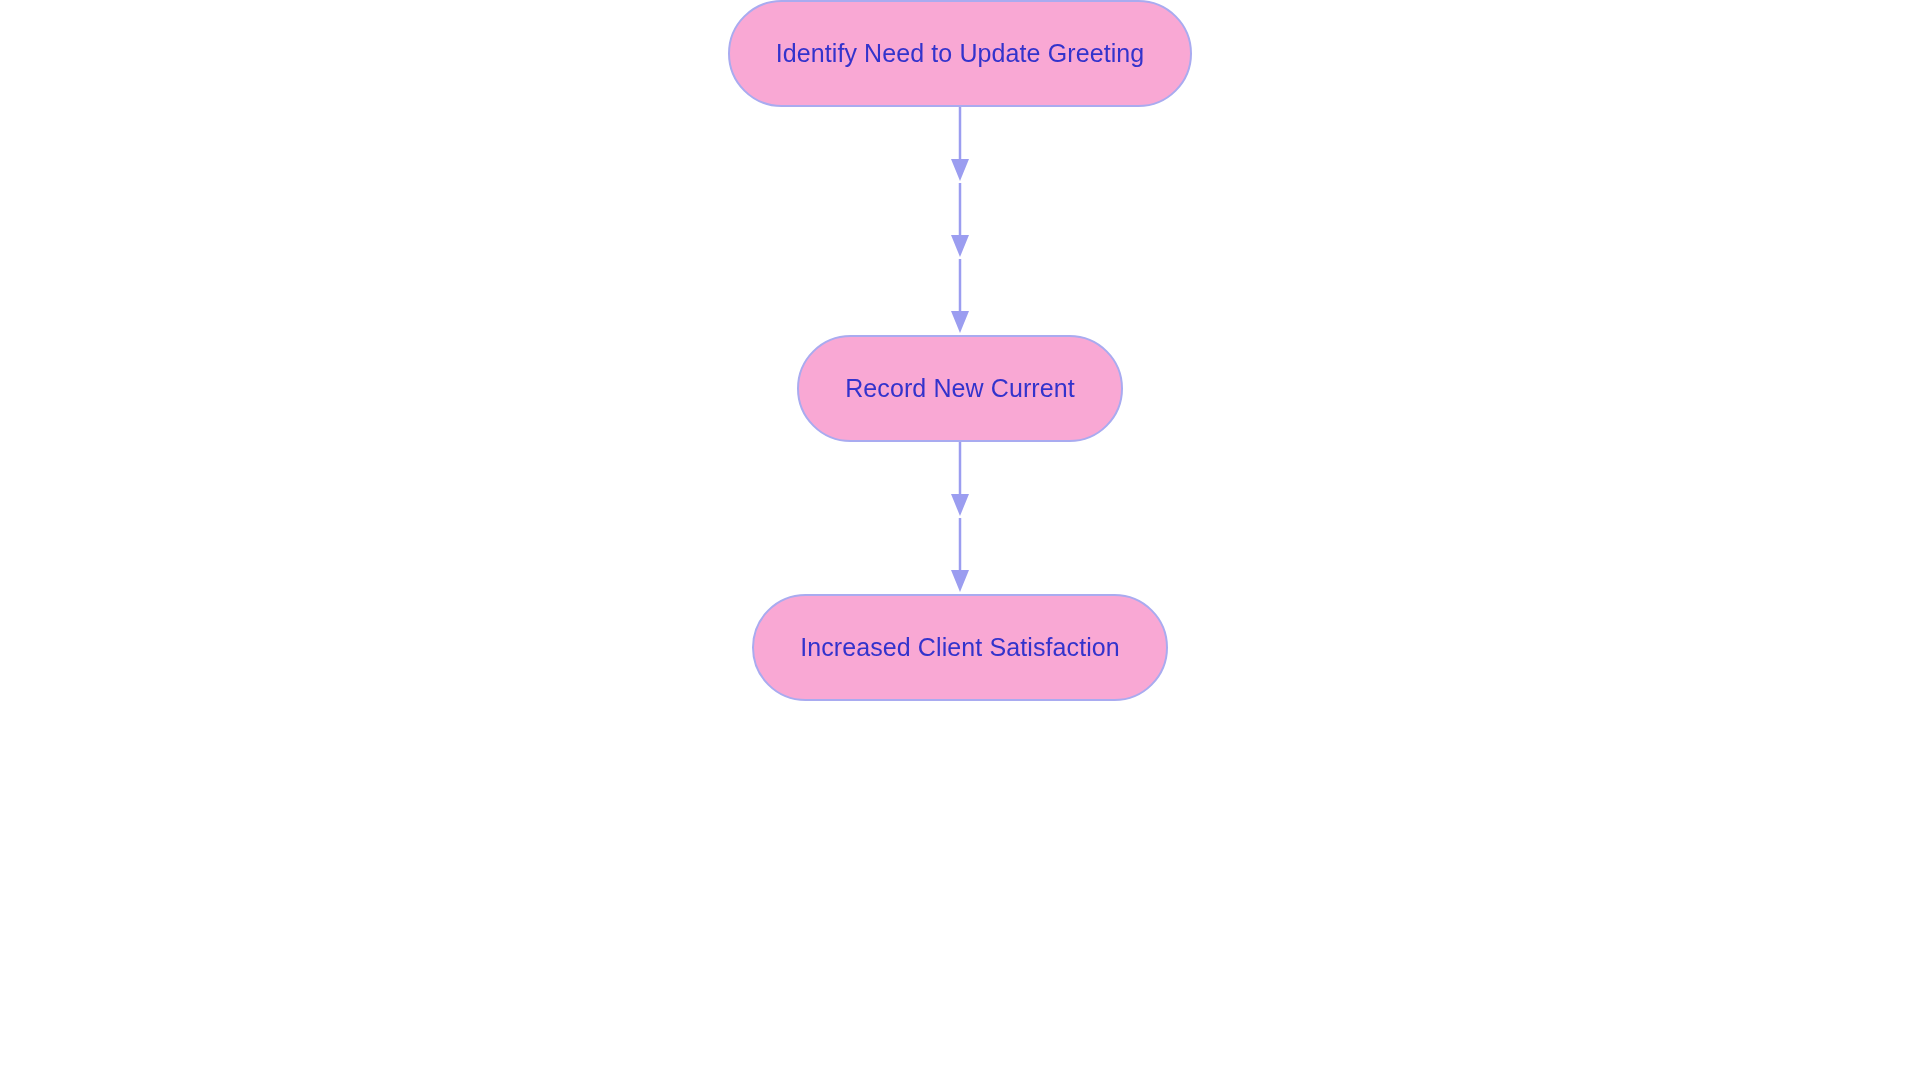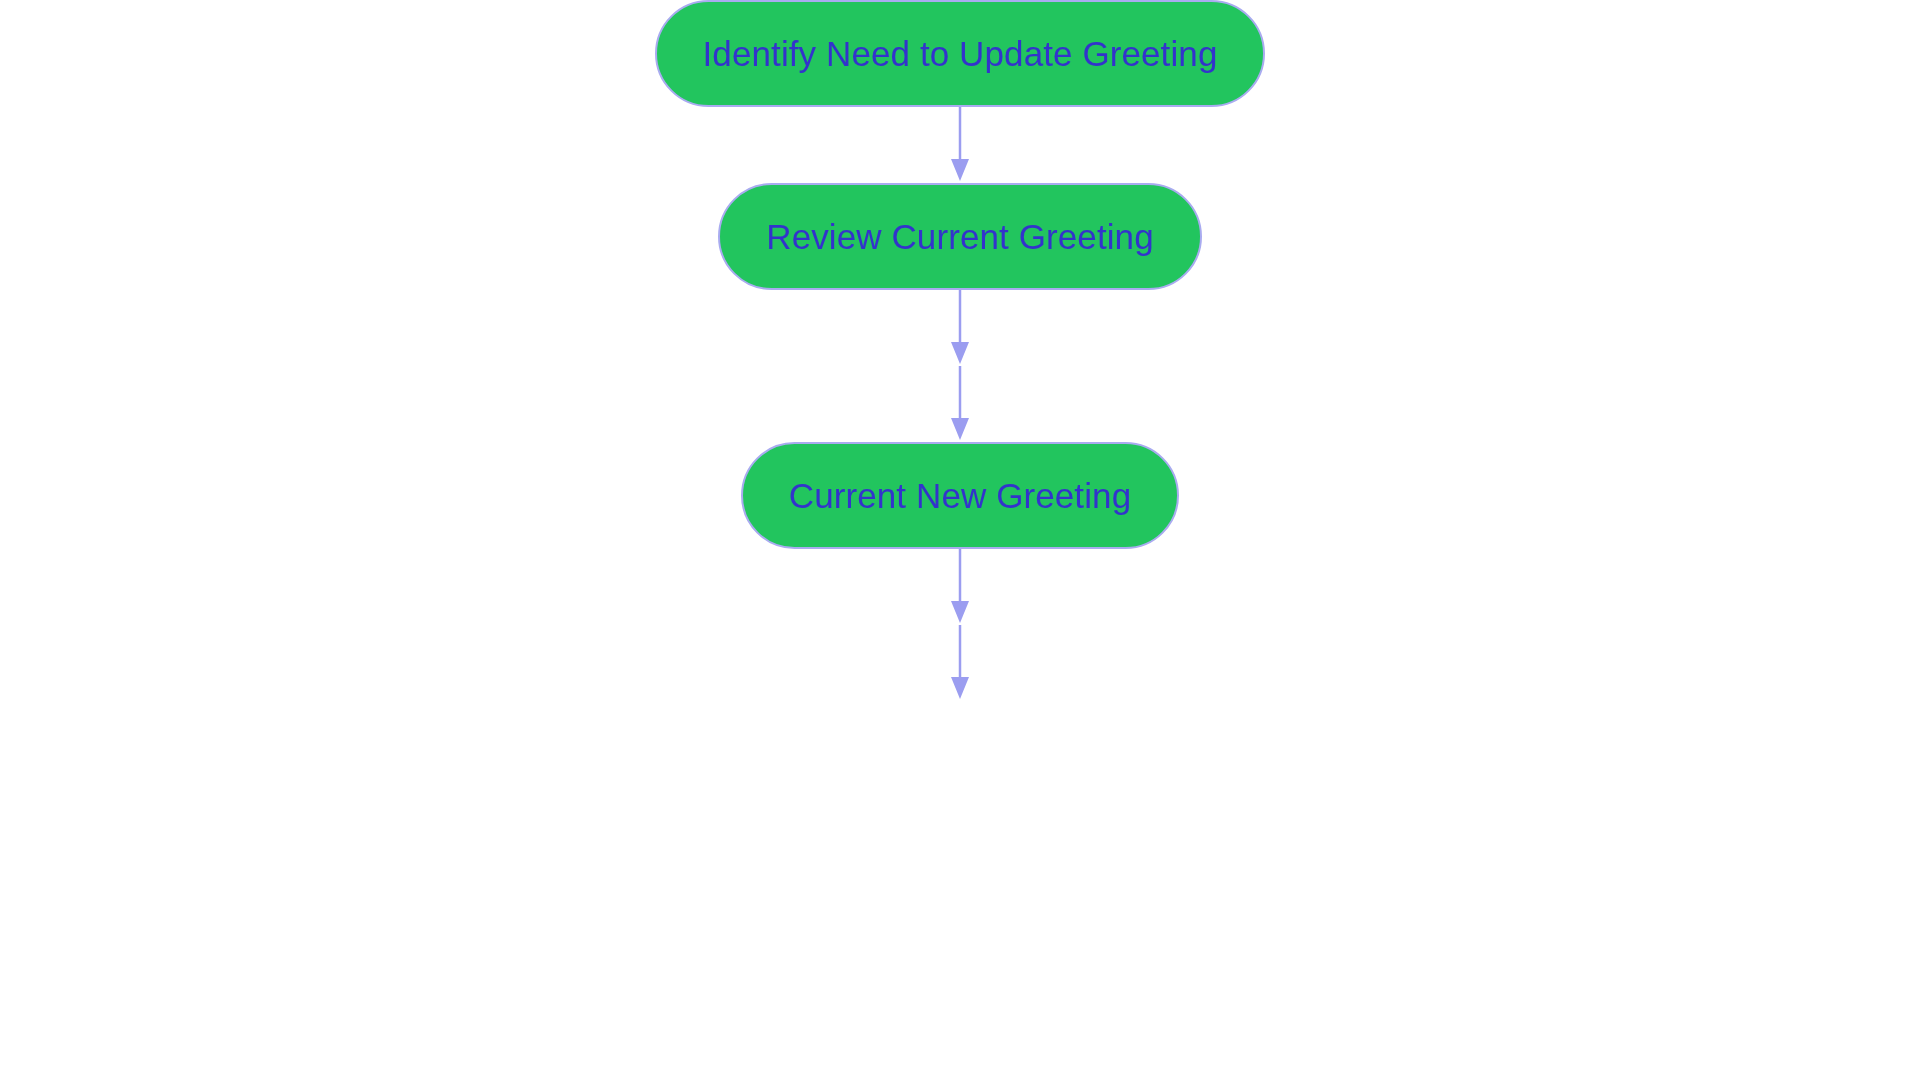--- a/index.html
+++ b/index.html
@@ -26,25 +26,25 @@
     top: 0;
     width: 1920px;
     height: 1083px;
     display: flex;
     flex-direction: column;
     align-items: center;
     justify-content: flex-start;
   }
   .node {
     box-sizing: border-box;
-    background: #22c55e;
+    background: #f9a8d4;
     border: 2px solid #a9abf0;
     border-radius: 9999px;
     color: #3333cc;
-    font-size: 35px;
+    font-size: 25px;
     font-family: "Liberation Sans", sans-serif;
     font-weight: 400;
     letter-spacing: 0.1px;
     line-height: 1;
     display: flex;
     align-items: center;
     justify-content: center;
     padding: 0 46px;
     height: 107px;
     white-space: nowrap;
@@ -73,45 +73,45 @@
 
     <div class="node">
       <span>Identify Need to Update Greeting</span>
     </div>
 
     <svg class="connector" viewBox="0 0 22 76">
       <line class="connector-line" x1="11" y1="0" x2="11" y2="56"></line>
       <polygon class="connector-head" points="11,74 2,52 20,52"></polygon>
     </svg>
 
+
+    <svg class="connector" viewBox="0 0 22 76">
+      <line class="connector-line" x1="11" y1="0" x2="11" y2="56"></line>
+      <polygon class="connector-head" points="11,74 2,52 20,52"></polygon>
+    </svg>
+
+
+    <svg class="connector" viewBox="0 0 22 76">
+      <line class="connector-line" x1="11" y1="0" x2="11" y2="56"></line>
+      <polygon class="connector-head" points="11,74 2,52 20,52"></polygon>
+    </svg>
+
     <div class="node">
-      <span>Review Current Greeting</span>
+      <span>Record New Current</span>
     </div>
 
     <svg class="connector" viewBox="0 0 22 76">
       <line class="connector-line" x1="11" y1="0" x2="11" y2="56"></line>
       <polygon class="connector-head" points="11,74 2,52 20,52"></polygon>
     </svg>
 
 
     <svg class="connector" viewBox="0 0 22 76">
       <line class="connector-line" x1="11" y1="0" x2="11" y2="56"></line>
       <polygon class="connector-head" points="11,74 2,52 20,52"></polygon>
     </svg>
 
     <div class="node">
-      <span>Current New Greeting</span>
+      <span>Increased Client Satisfaction</span>
     </div>
-
-    <svg class="connector" viewBox="0 0 22 76">
-      <line class="connector-line" x1="11" y1="0" x2="11" y2="56"></line>
-      <polygon class="connector-head" points="11,74 2,52 20,52"></polygon>
-    </svg>
-
-
-    <svg class="connector" viewBox="0 0 22 76">
-      <line class="connector-line" x1="11" y1="0" x2="11" y2="56"></line>
-      <polygon class="connector-head" points="11,74 2,52 20,52"></polygon>
-    </svg>
-
 
   </div>
 </div>
 
 </body></html>

